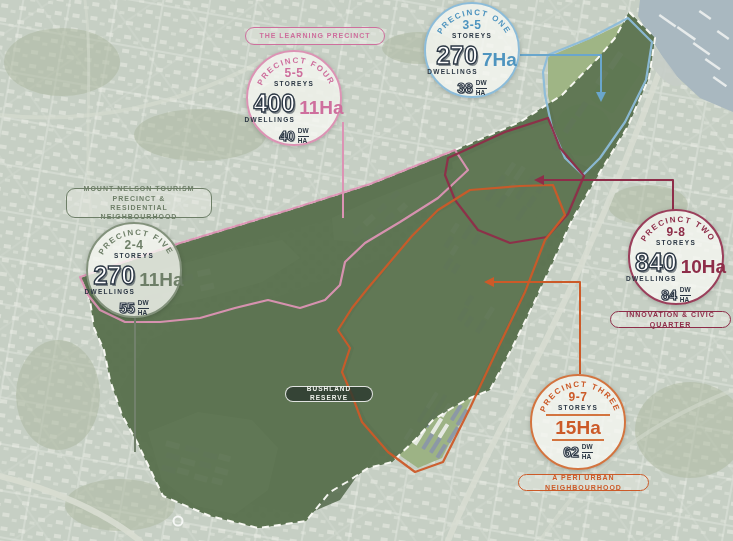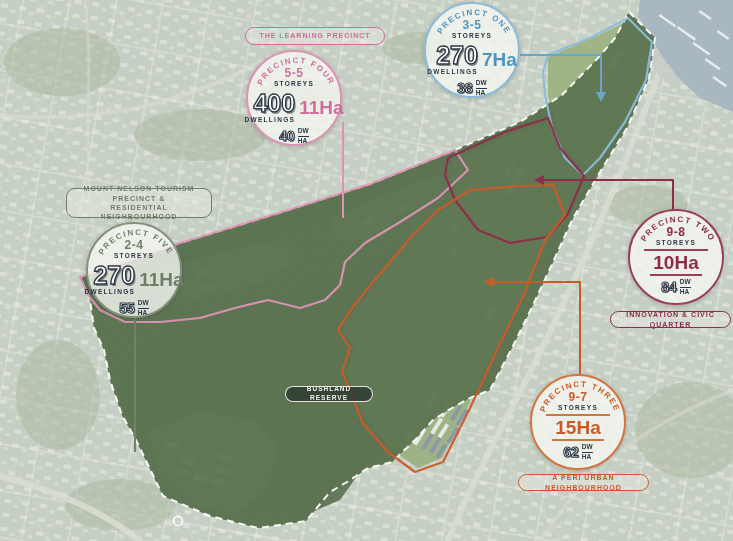--- a/index.html
+++ b/index.html
@@ -305,20 +305,24 @@
       <svg class="arc" viewBox="0 0 102 102">
         <path class="arcpath" d="M 14 51 A 37 37 0 0 1 88 51" fill="none" id="arc-two"></path>
         <text text-anchor="middle">
           <textPath class="arctext" startOffset="50%" href="#arc-two">PRECINCT TWO</textPath>
         </text>
       </svg>
       <div class="storeys">9-8</div>
       <div class="tiny-label">STOREYS</div>
       <div class="divider"></div>
       <div class="mainrow">
+        <div class="numcol">
+          <div class="bignum">840</div>
+          <div class="tiny-label">DWELLINGS</div>
+        </div>
         <div class="area">10Ha</div>
       </div>
       <div class="divider short"></div>
       <div class="densrow">
         <span class="densnum">84</span>
         <span class="frac">
           <span class="top">DW</span>
           <span class="bot">HA</span>
         </span>
       </div>

